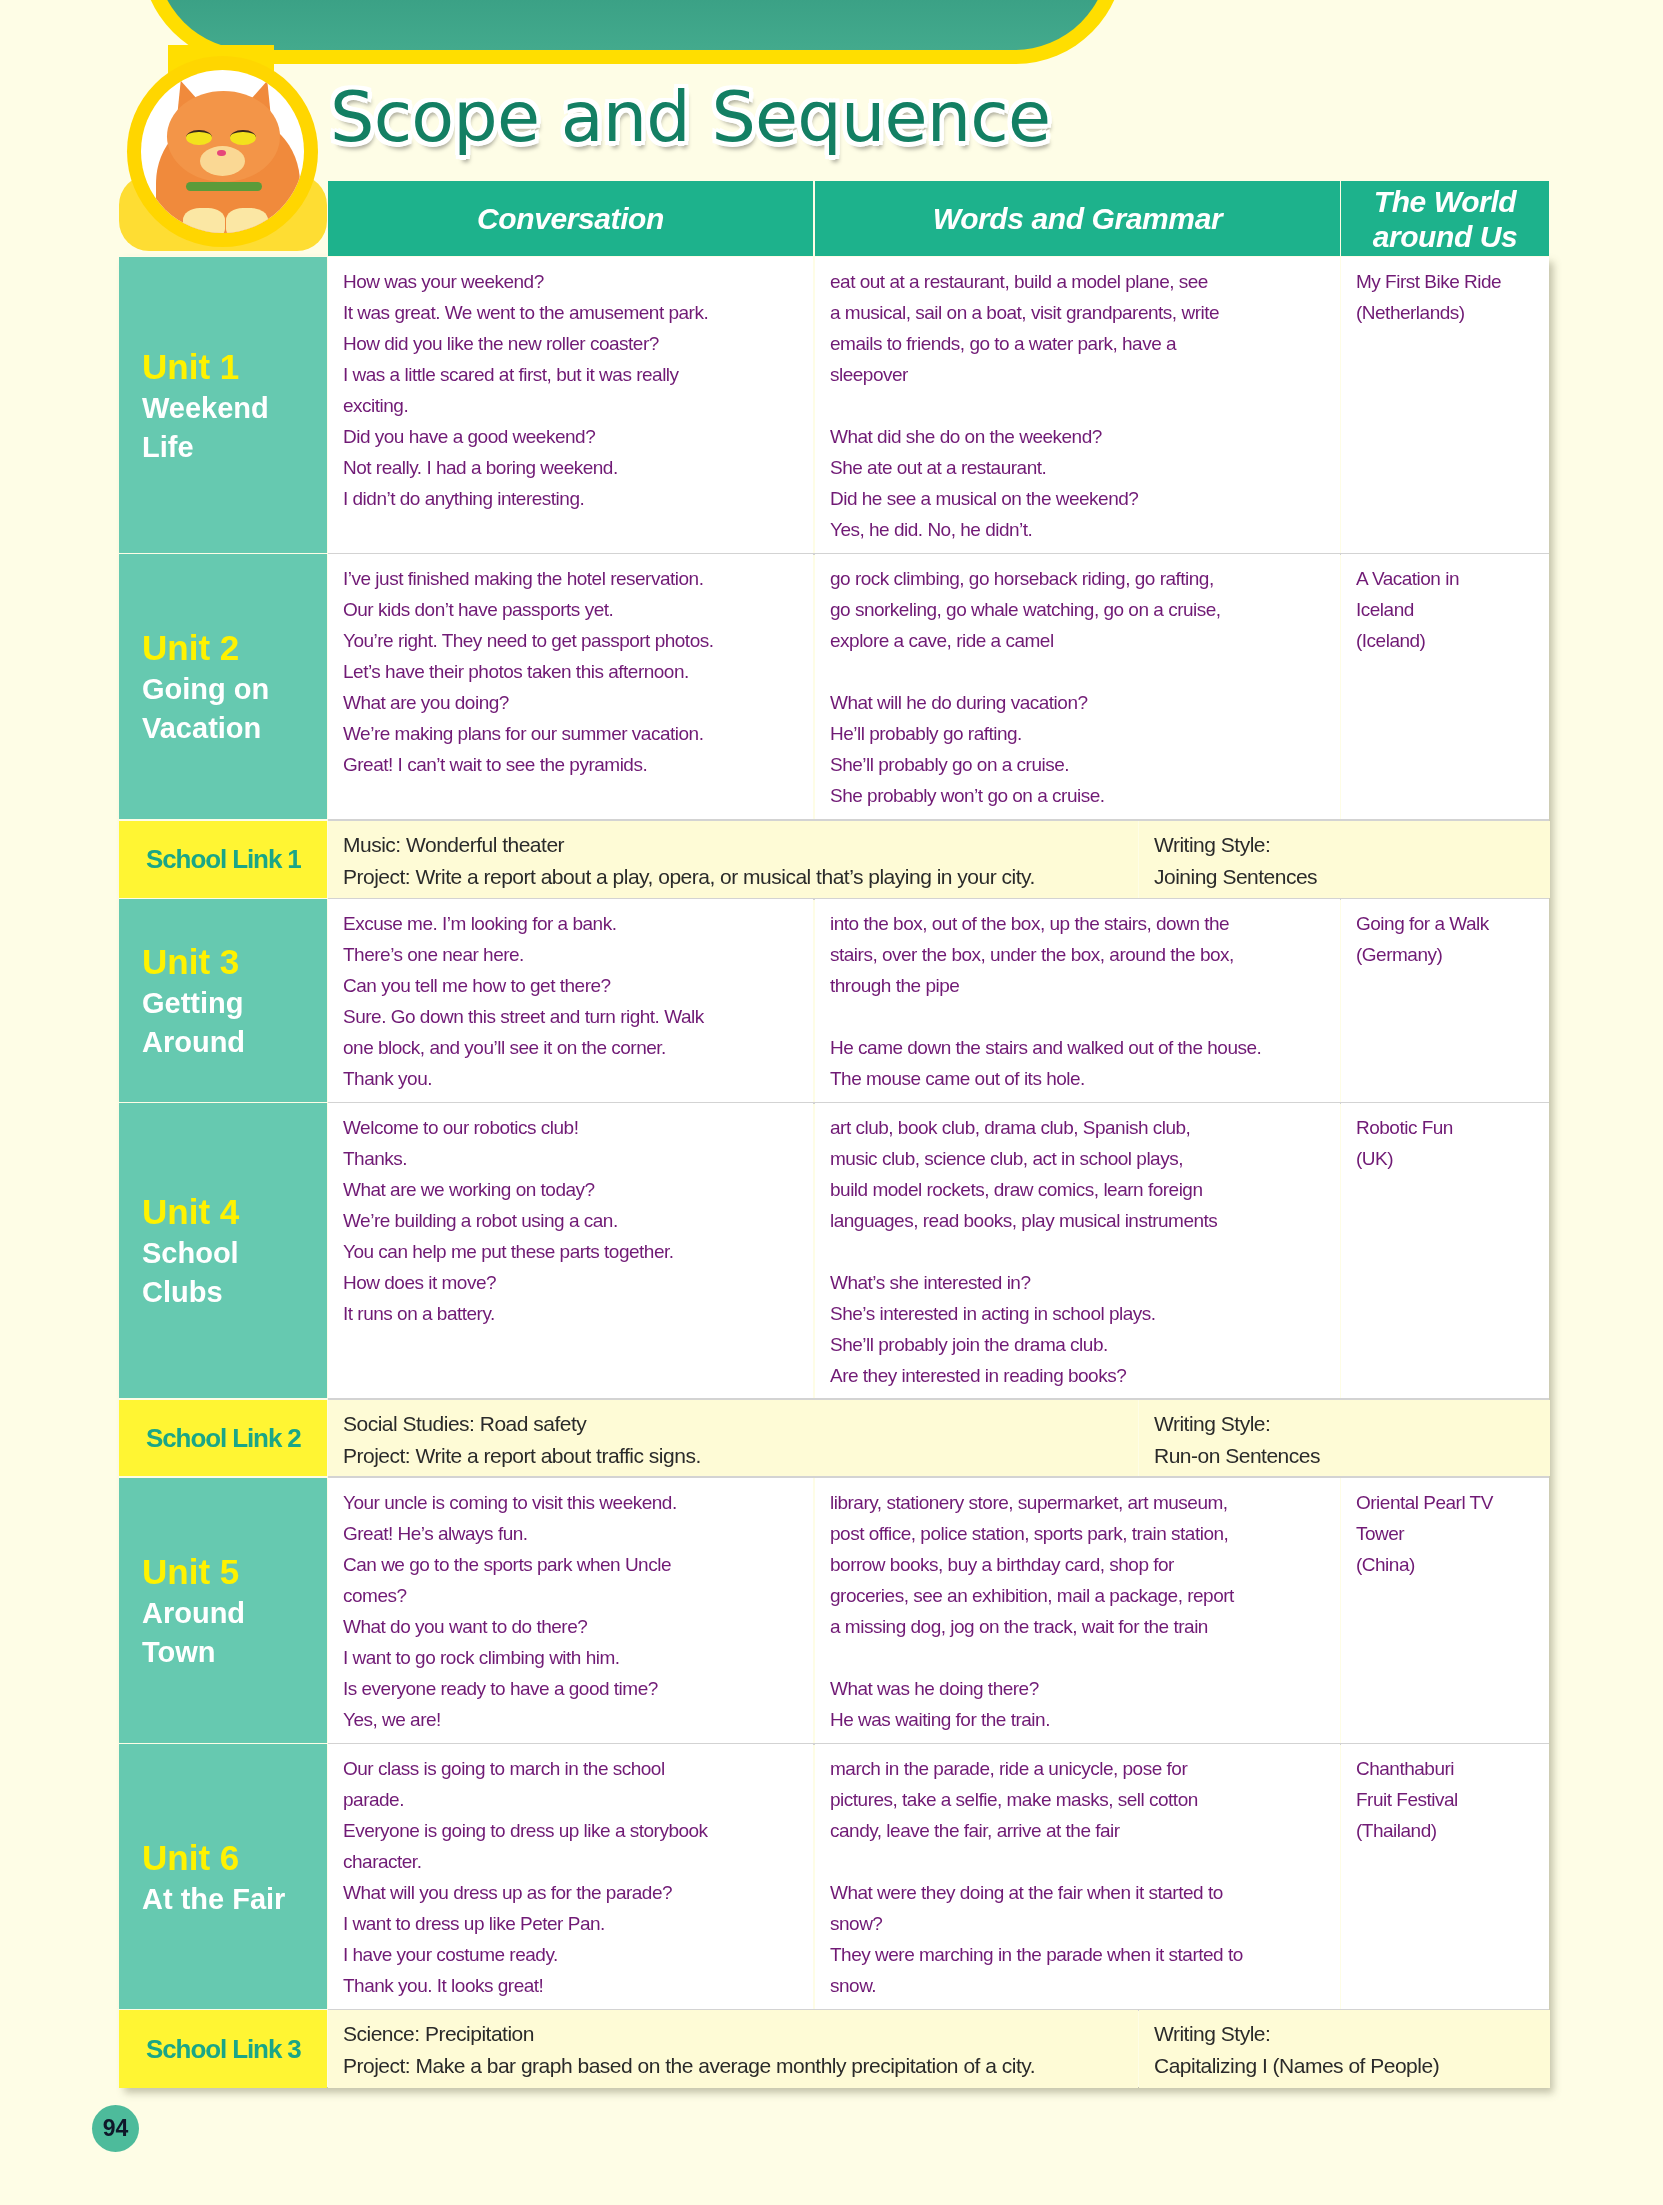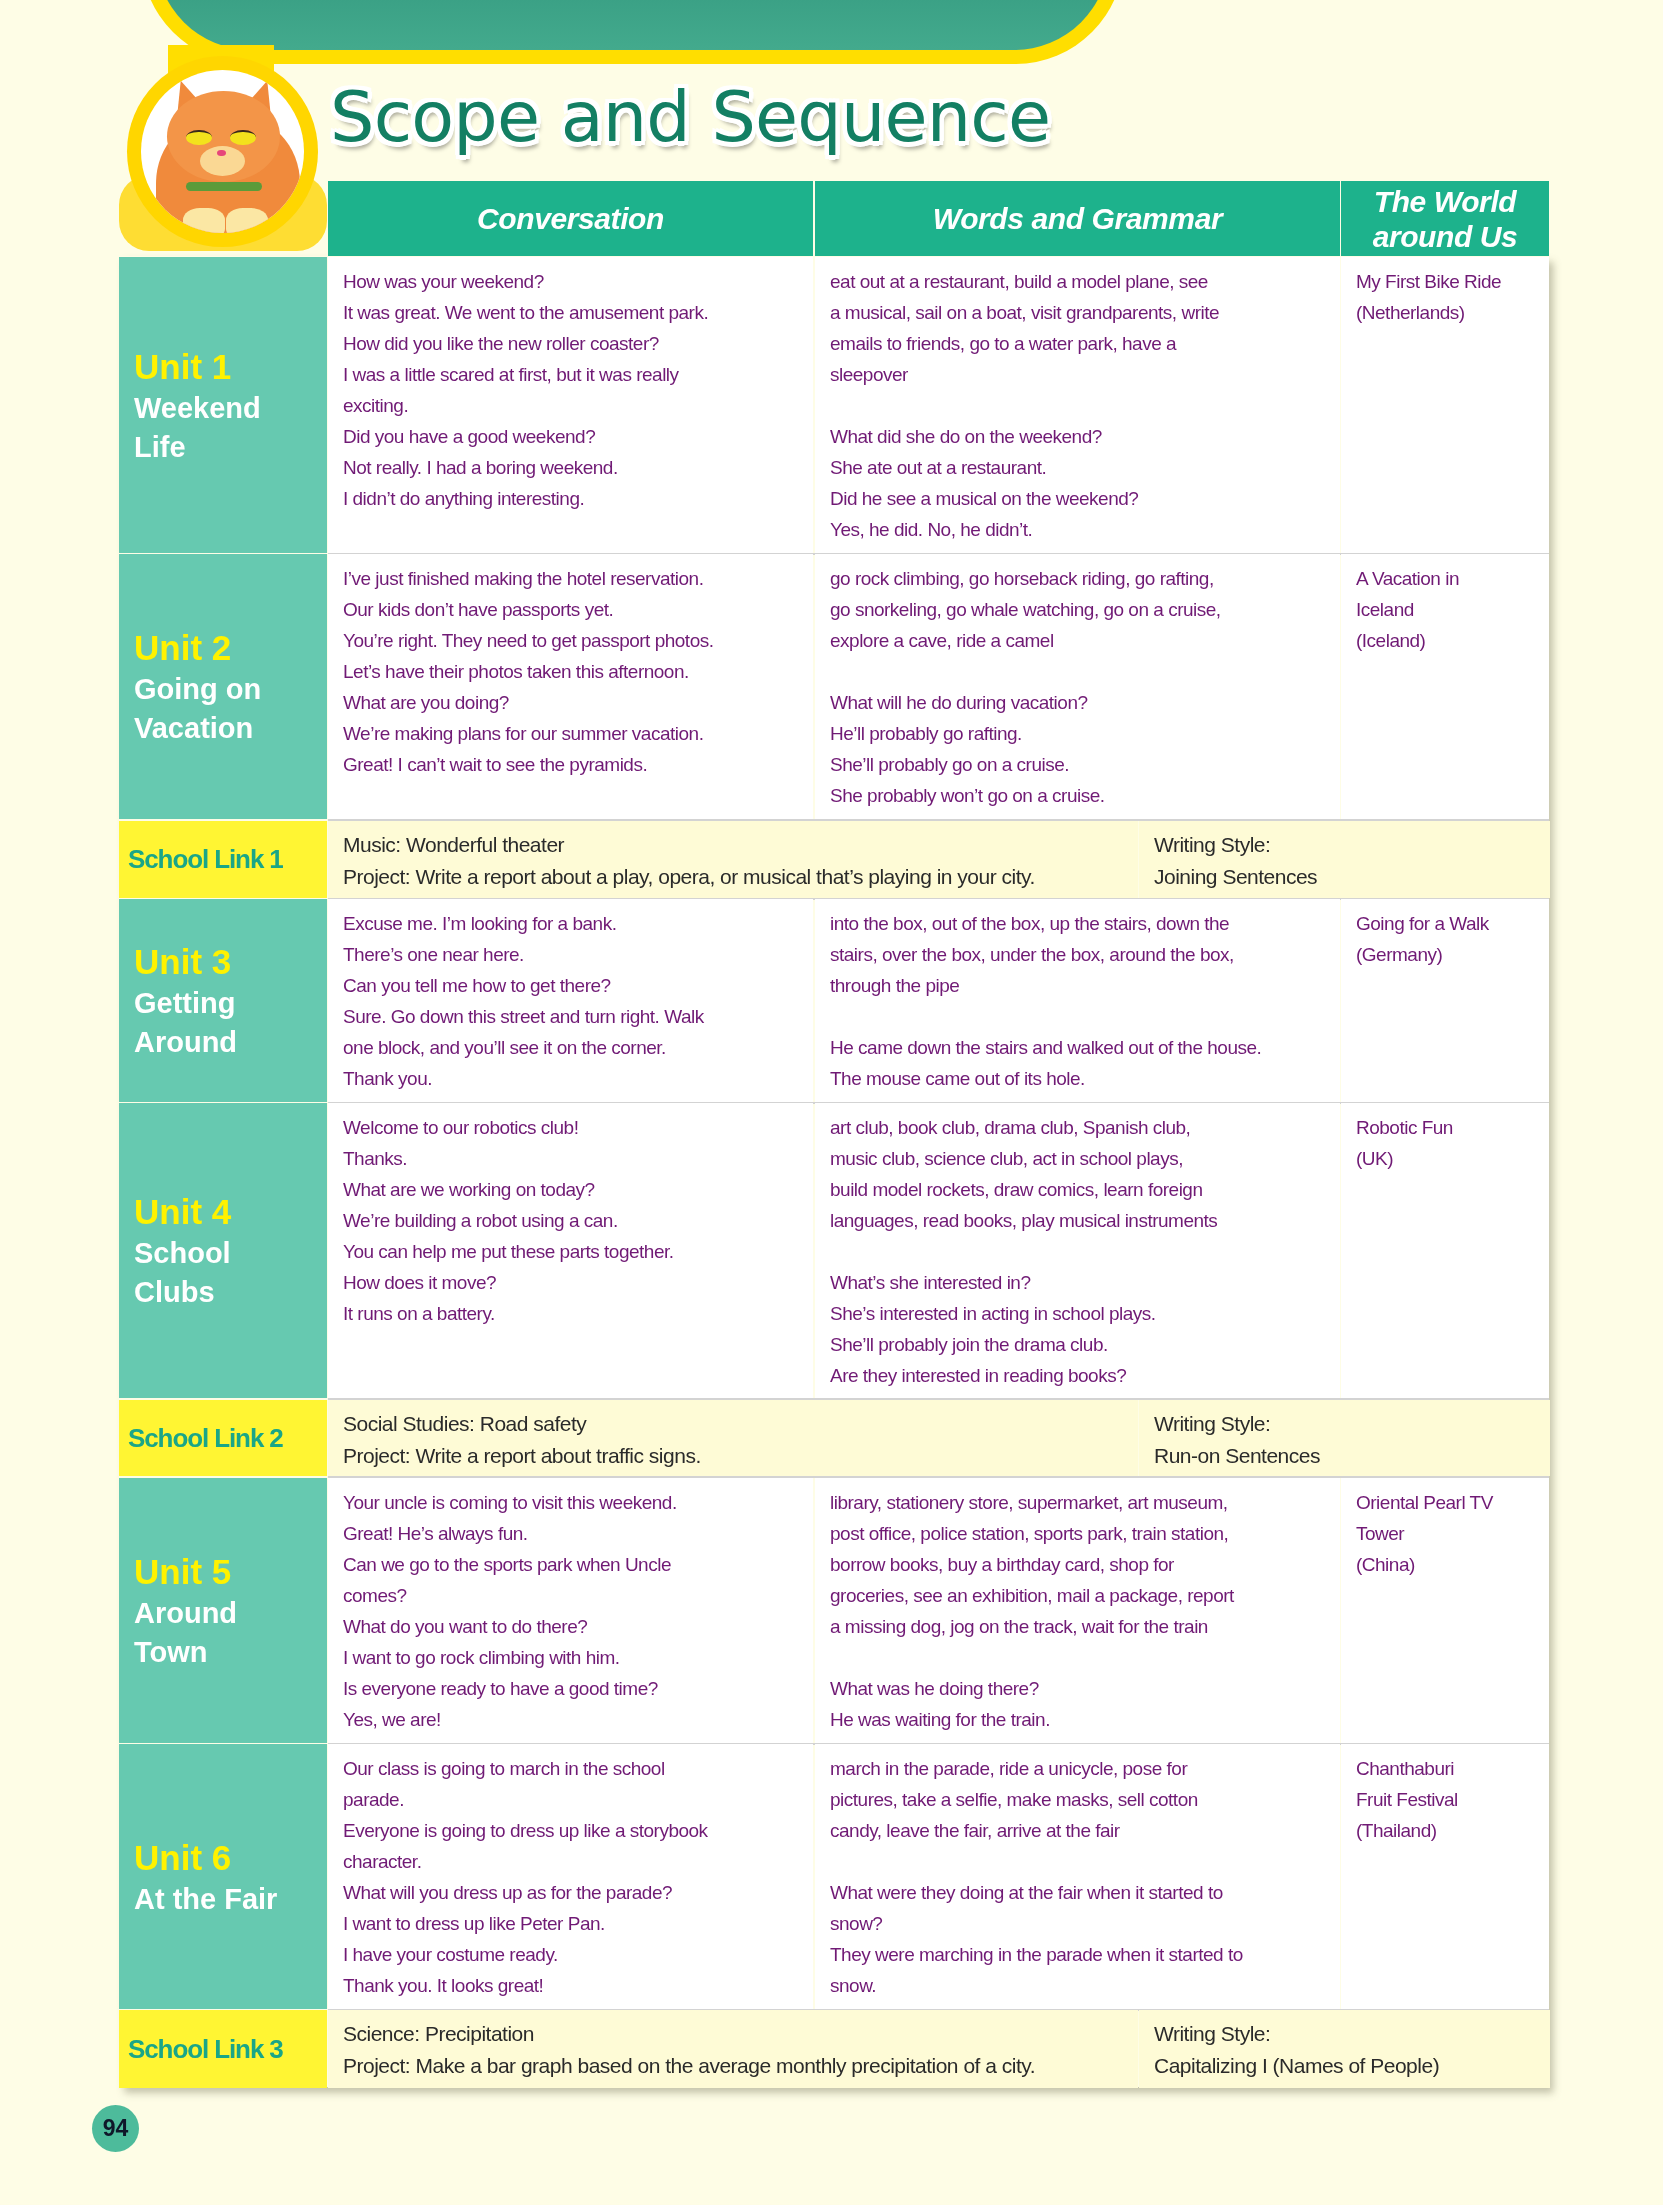--- a/index.html
+++ b/index.html
@@ -69,37 +69,37 @@
     font-style: italic; font-weight: bold; font-size: 30px;
     display: flex; align-items: center; justify-content: center; text-align: center;
     line-height: 35px; letter-spacing: -0.4px;
   }
   .hdr.c1 { left: 209px; width: 485px; }
   .hdr.c2 { left: 696px; width: 525px; }
   .hdr.c3 { left: 1222px; width: 208px; }
   .row { position: absolute; left: 0; width: 1430px; }
   .unitcell {
     position: absolute; left: 0; top: 0; bottom: 0; width: 208px; background: #66c9b0;
-    display: flex; flex-direction: column; justify-content: center; padding-left: 15px; box-sizing: border-box;
+    display: flex; flex-direction: column; justify-content: center; padding-left: 23px; box-sizing: border-box;
   }
   .unit-num { color: #fff200; font-weight: bold; font-size: 35px; line-height: 45px; }
   .unit-title { color: #fff; font-weight: bold; font-size: 29px; line-height: 39px; white-space: pre-line; }
   .cell {
     position: absolute; top: 0; bottom: 0; background: #fff; box-sizing: border-box;
     padding: 9px 13.6px 0 15px; color: #701a75;
     font-size: 19px; line-height: 31px; letter-spacing: -0.5px;
     white-space: pre-line;
   }
   .cell.c1 { left: 209px; width: 485px; }
   .cell.c2 { left: 696px; width: 525px; }
   .cell.c3 { left: 1222px; width: 208px; }
   .row-border { position: absolute; left: 209px; right: 0; bottom: -1.5px; height: 1.5px; background: #d3d3d3; }
   .sl-label {
     position: absolute; left: 0; top: 0; bottom: 0; width: 208px; background: #fff533;
-    display: flex; align-items: center; padding-left: 9px; box-sizing: border-box;
+    display: flex; align-items: center; padding-left: 27px; box-sizing: border-box;
     color: #1aa687; font-weight: bold; font-size: 26px; letter-spacing: -1.1px;
   }
   .sl-cell {
     position: absolute; top: 0; bottom: 0; background: #fefbd6; box-sizing: border-box;
     padding: 7.6px 13.6px 0 15px; color: #2a2a2a; font-size: 21px; line-height: 32px; letter-spacing: -0.5px;
   }
   .sl-cell.a { left: 209px; width: 810px; }
   .sl-cell.b { left: 1020px; width: 411px; }
   .page-num {
     position: absolute; left: 92px; top: 2105px; width: 47px; height: 47px; border-radius: 50%;

